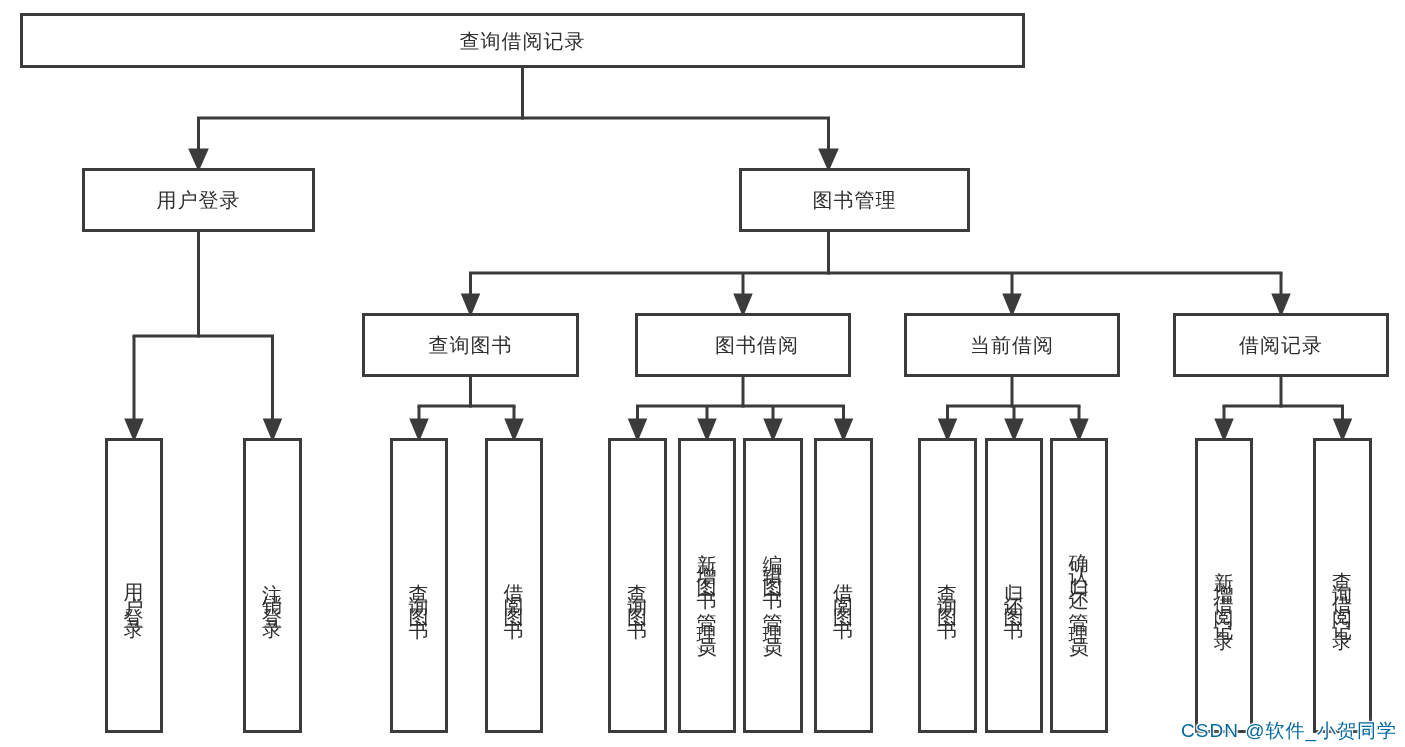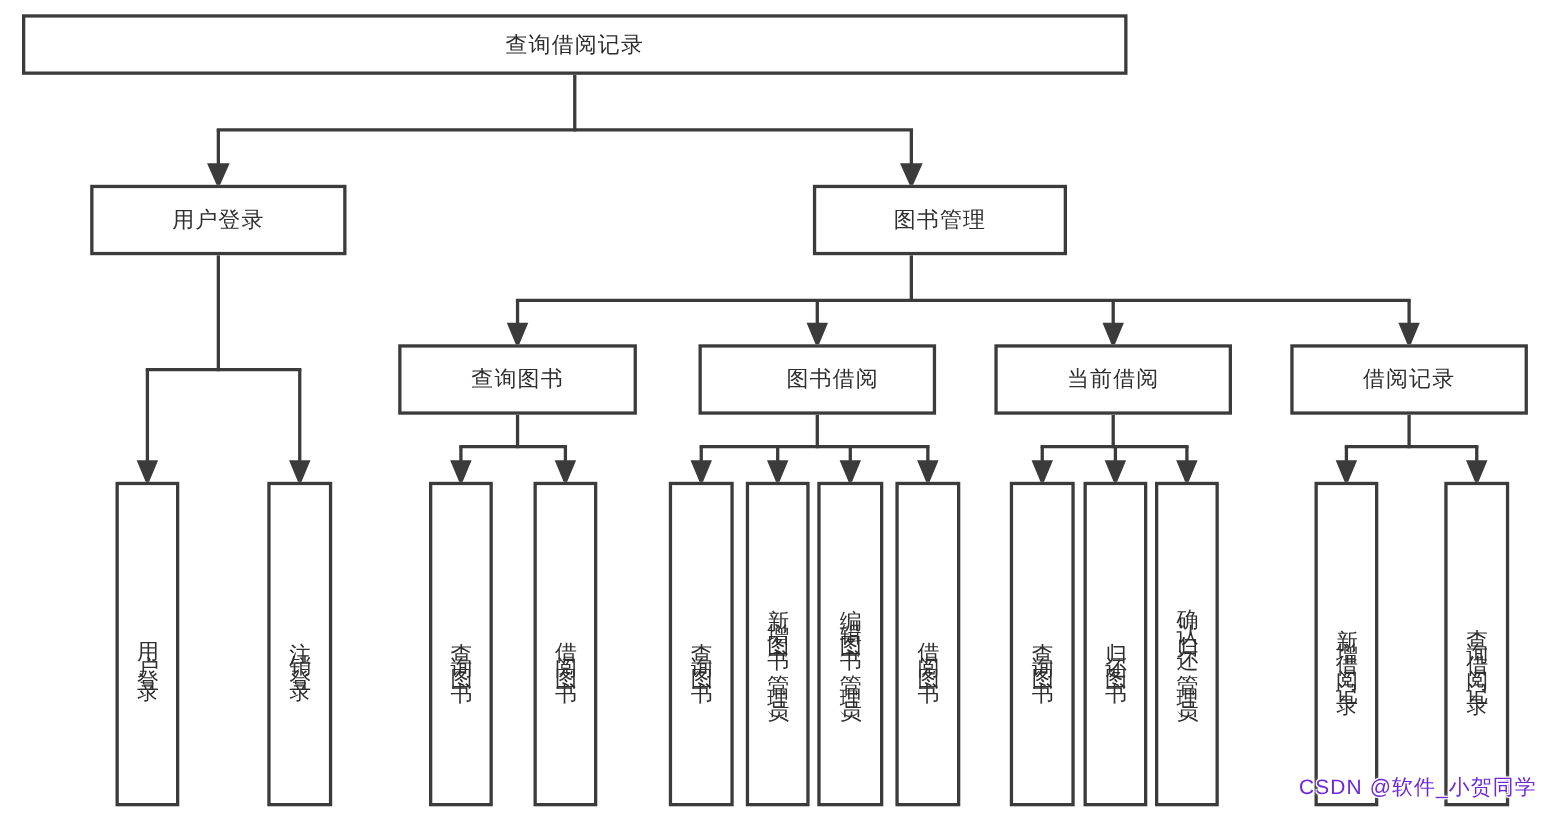--- a/index.html
+++ b/index.html
@@ -43,24 +43,24 @@
     writing-mode: vertical-rl;
     text-orientation: mixed;
     font-size: 20px;
     line-height: 1;
     letter-spacing: 12px;
     margin-bottom: -12px;
   }
   .watermark {
     position: absolute;
     right: 8px;
-    bottom: 18px;
+    bottom: 3px;
     font-size: 19px;
     letter-spacing: 1px;
-    color: #6d28d9;
+    color: #0369a1;
     text-shadow:
       -1px -1px 0 #ffffff, 1px -1px 0 #ffffff,
       -1px 1px 0 #ffffff, 1px 1px 0 #ffffff,
       0 0 4px #ffffff;
     z-index: 5;
     white-space: nowrap;
   }
 </style>
 </head>
 <body>

